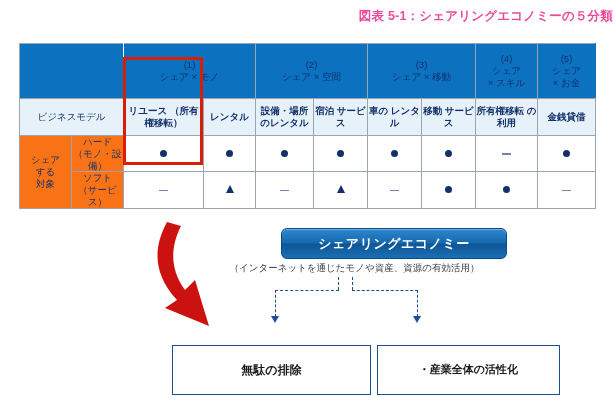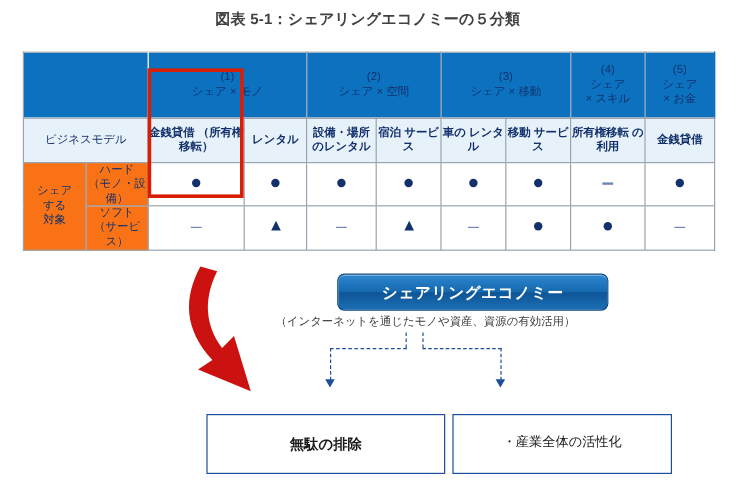--- a/index.html
+++ b/index.html
@@ -15,24 +15,24 @@
     color: #1a2e52;
     overflow: hidden;
   }
 
   
   .figure-title {
     position: absolute;
     top: 8px;
     left: 0;
     width: 613px;
-    text-align: center;
+    text-align: right;
     font-size: 12.5px;
     font-weight: bold;
-    color: #404040;
+    color: #ec4899;
     letter-spacing: 0.2px;
   }
 
   
   .matrix-wrap {
     position: absolute;
     left: 19px;
     top: 43px;
     width: 576px;
     height: 166px;
@@ -219,21 +219,21 @@
     left: 172px; top: 345px;
     width: 197px; height: 48px;
     font-size: 12px;
     font-weight: bold;
     text-align: right;
   }
   .box-right {
     left: 377px; top: 345px;
     width: 181px; height: 48px;
     font-size: 11px;
-    font-weight: normal;
+    font-weight: bold;
     flex-direction: column;
     line-height: 1.55;
   }
   .box-right .line { display: block; }
 </style>
 </head>
 <body>
 
 <div class="figure-title">図表 5-1：シェアリングエコノミーの５分類</div>
 
@@ -275,21 +275,21 @@
         <td class="hdr-blue last">
           <span class="num">(5)</span>
           <span class="txt">シェア
 × お金</span>
         </td>
       </tr>
       <tr></tr>
 
       <tr>
         <td class="hdr-light plain" colspan="2">ビジネスモデル</td>
-        <td class="hdr-light">金銭貸借
+        <td class="hdr-light">リユース
 （所有権移転）</td>
         <td class="hdr-light">レンタル</td>
         <td class="hdr-light">設備・場所
 のレンタル</td>
         <td class="hdr-light">宿泊
 サービス</td>
         <td class="hdr-light">車の
 レンタル</td>
         <td class="hdr-light">移動
 サービス</td>

